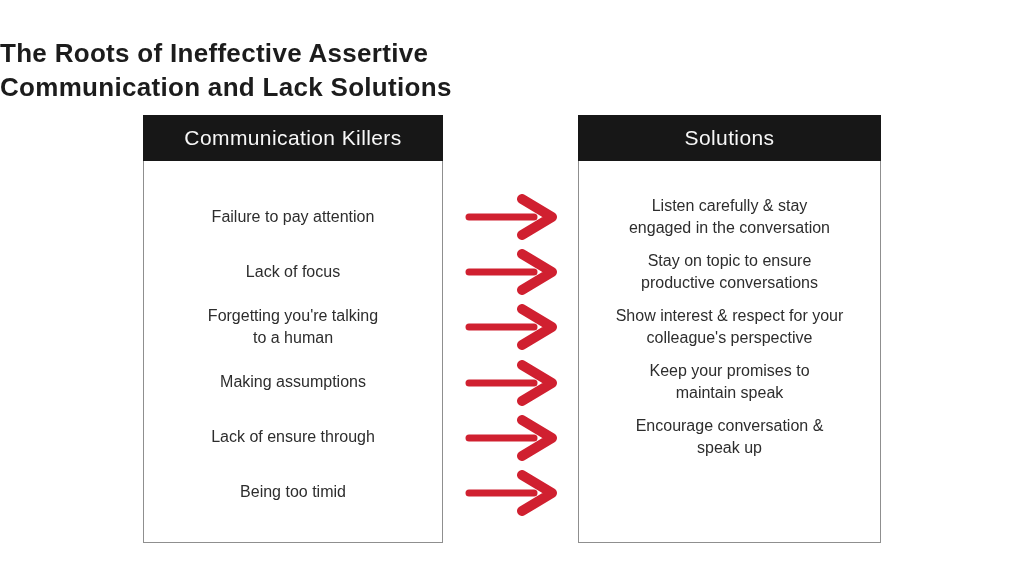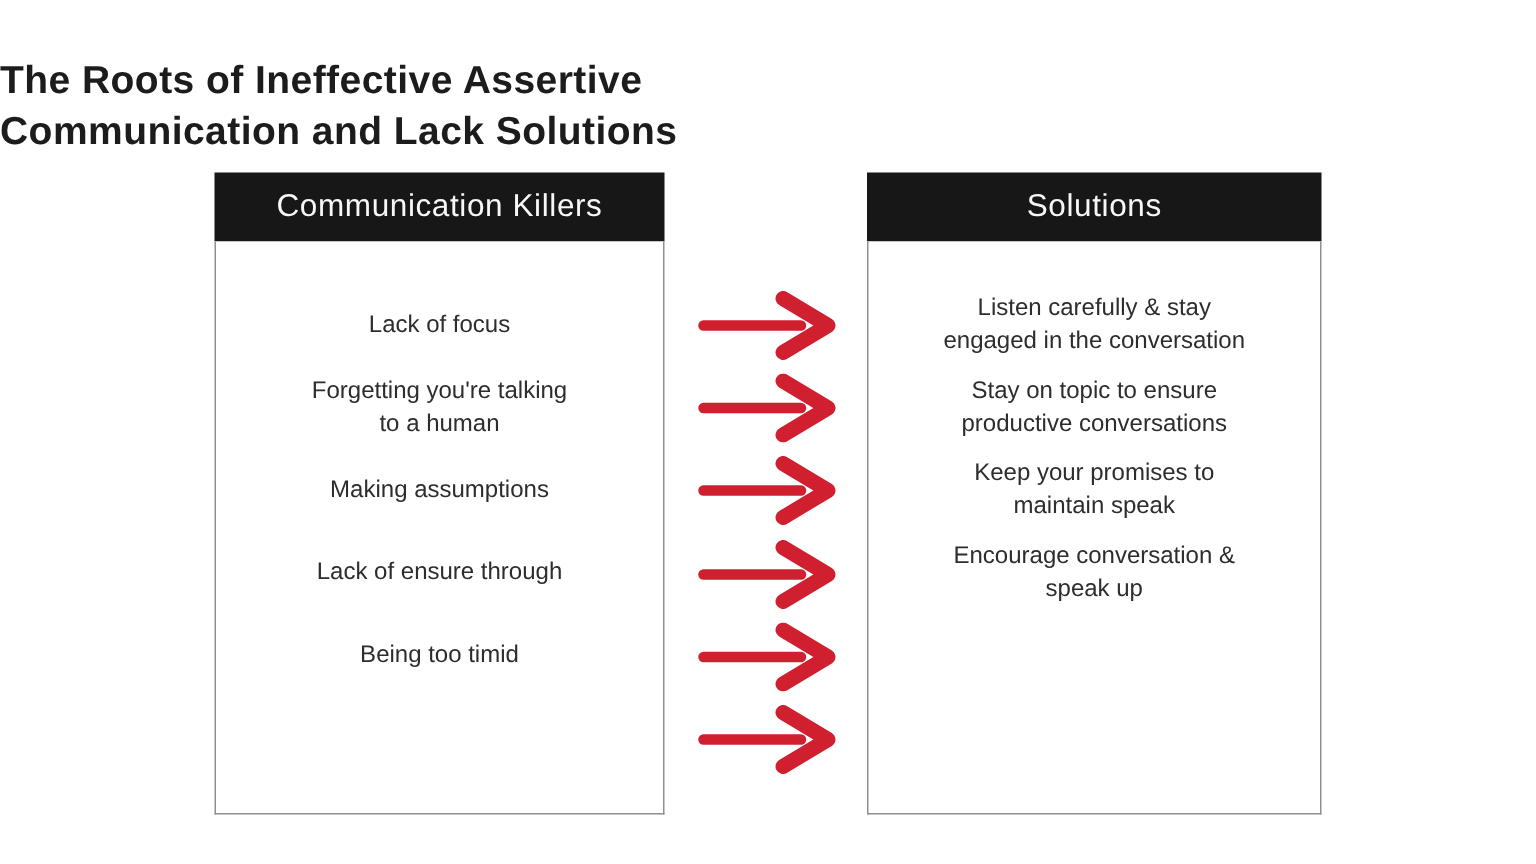--- a/index.html
+++ b/index.html
@@ -76,20 +76,24 @@
 
   <div class="title">
     <div>The Roots of Ineffective Assertive</div>
     <div>Communication and Lack Solutions</div>
   </div>
 
   <div class="box box-left">
     <div class="box-header">Communication Killers</div>
     <div class="box-body">
       <div class="cell">
+        <span>Failure to pay attention</span>
+        <span></span>
+      </div>
+      <div class="cell">
         <span>Lack of focus</span>
         <span></span>
       </div>
       <div class="cell">
         <span>Forgetting you're talking</span>
         <span>to a human</span>
       </div>
       <div class="cell">
         <span>Making assumptions</span>
         <span></span>
@@ -149,20 +153,24 @@
     <div class="box-body">
       <div class="cell">
         <span>Listen carefully &amp; stay</span>
         <span>engaged in the conversation</span>
       </div>
       <div class="cell">
         <span>Stay on topic to ensure</span>
         <span>productive conversations</span>
       </div>
       <div class="cell">
+        <span>Show interest &amp; respect for your</span>
+        <span>colleague's perspective</span>
+      </div>
+      <div class="cell">
         <span>Keep your promises to</span>
         <span>maintain speak</span>
       </div>
       <div class="cell">
         <span>Encourage conversation &amp;</span>
         <span>speak up</span>
       </div>
     </div>
   </div>
 

